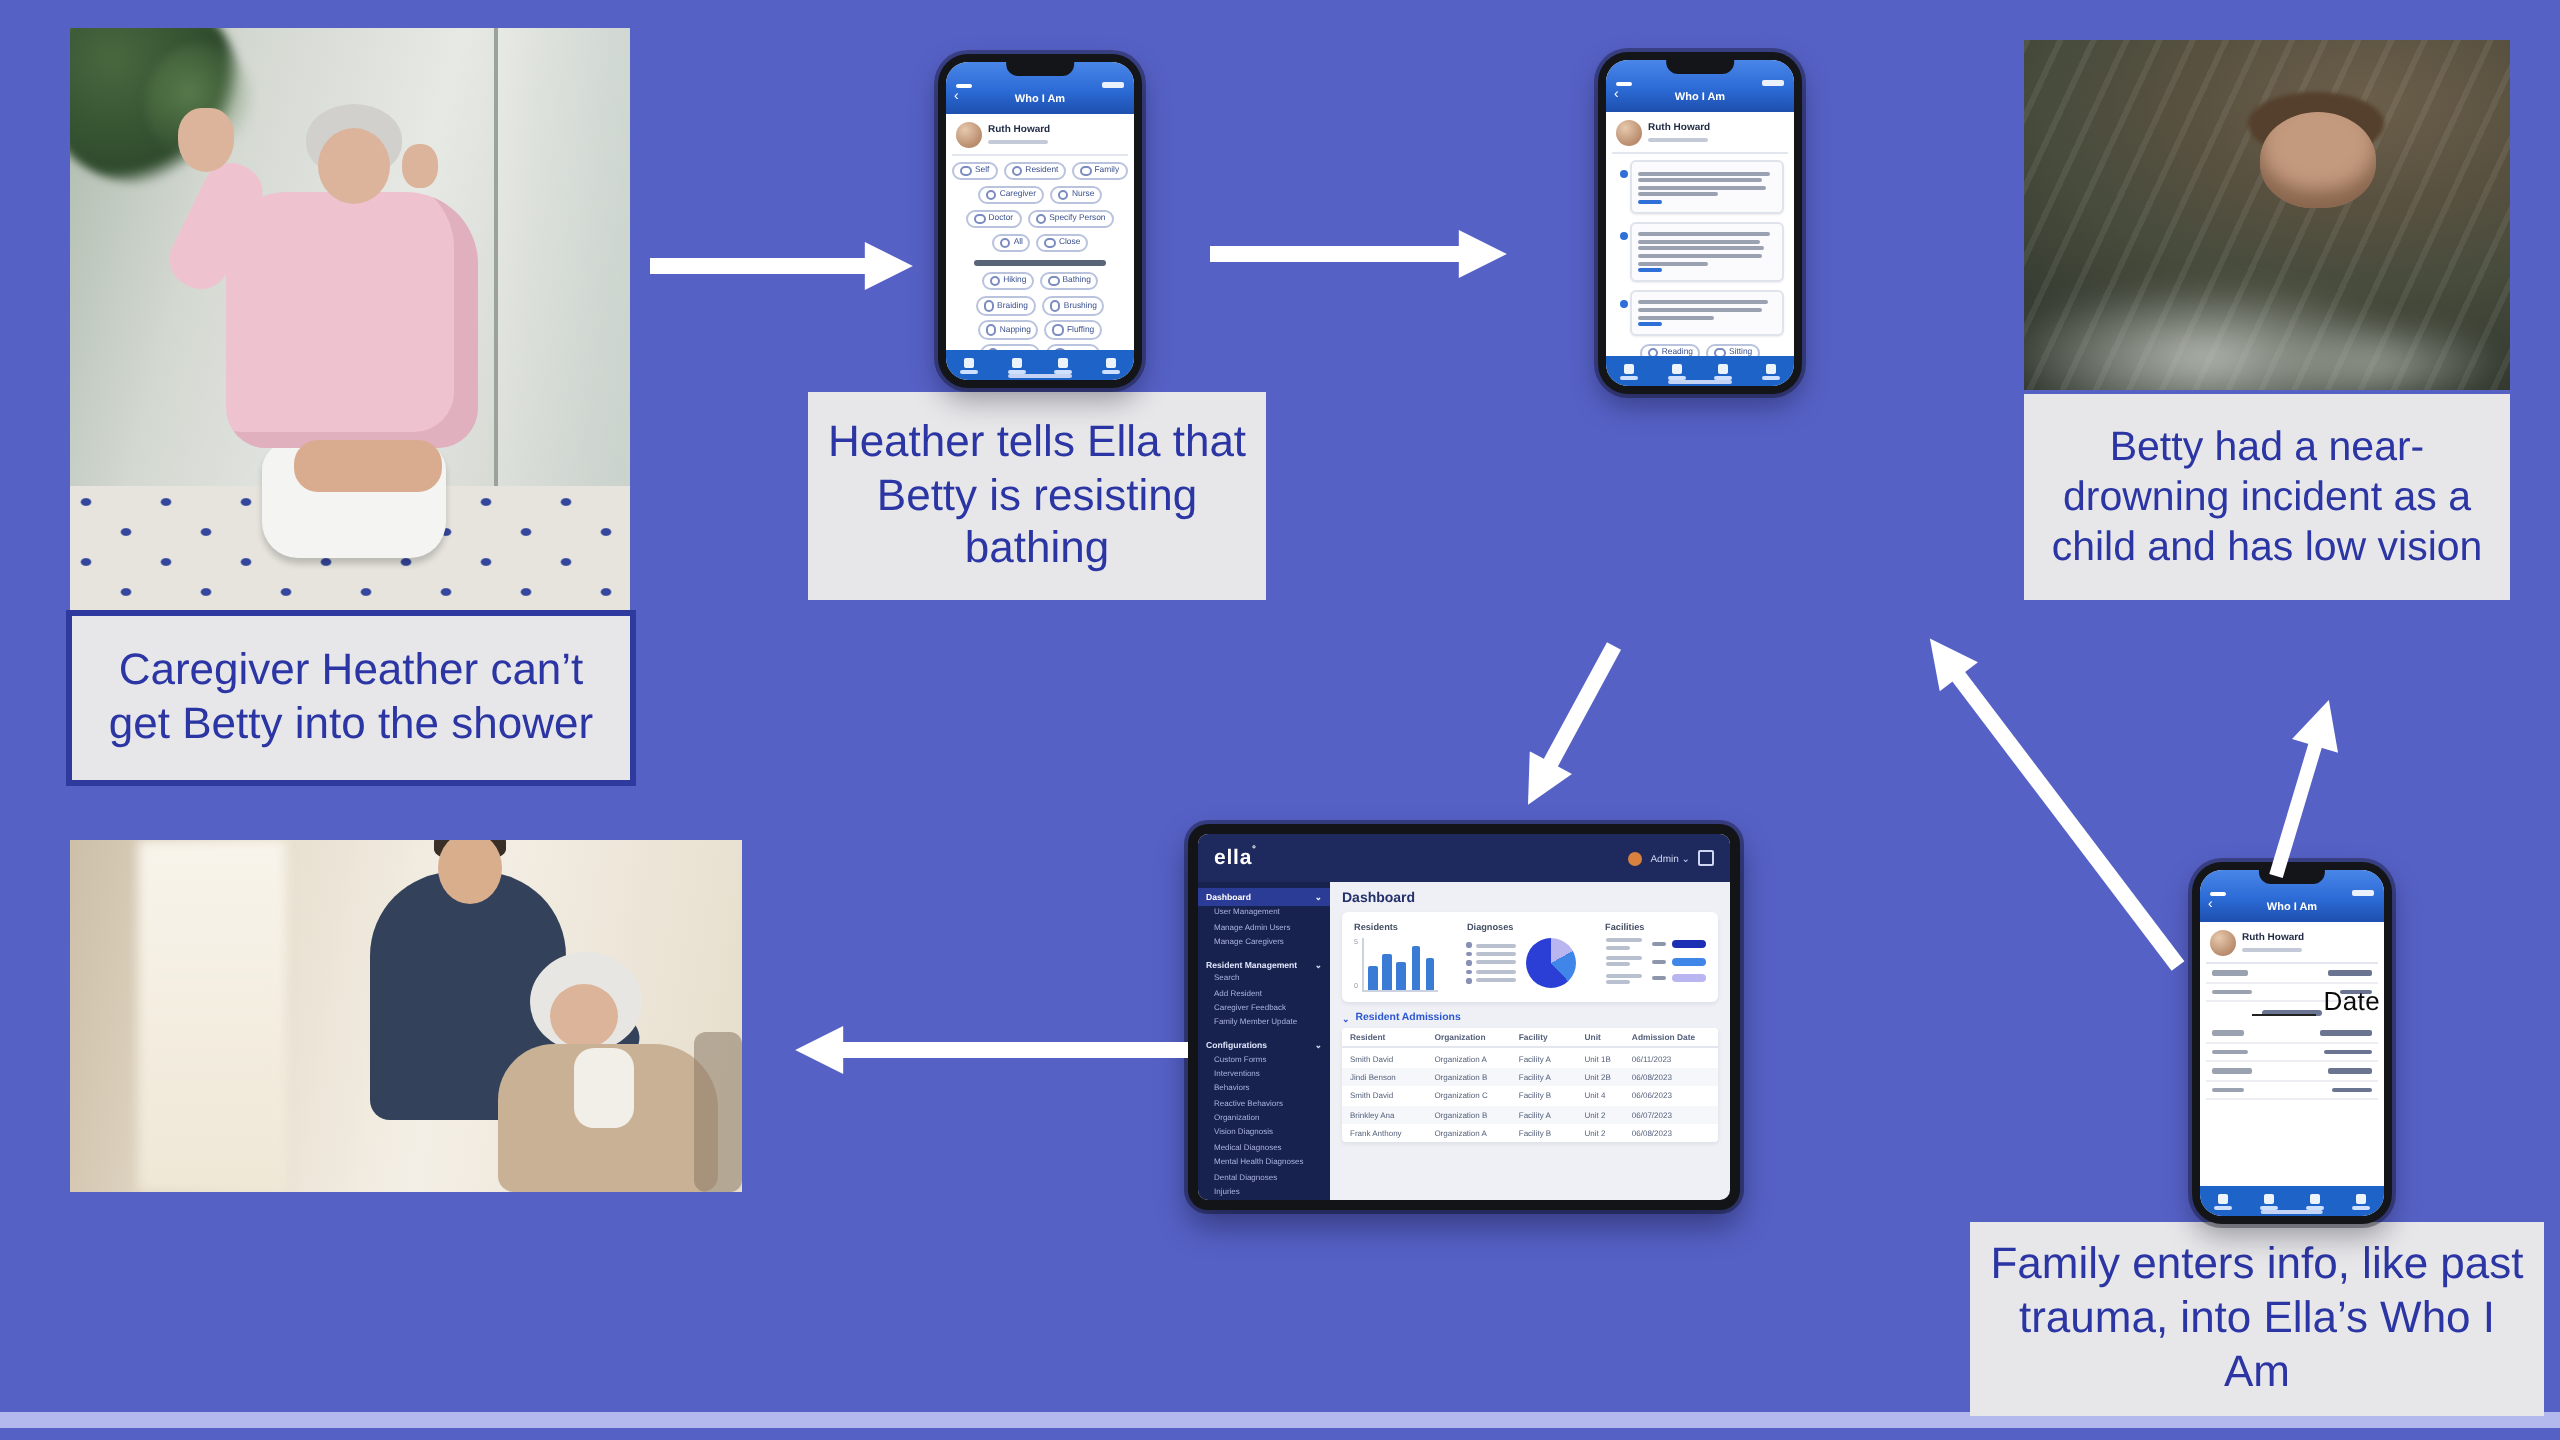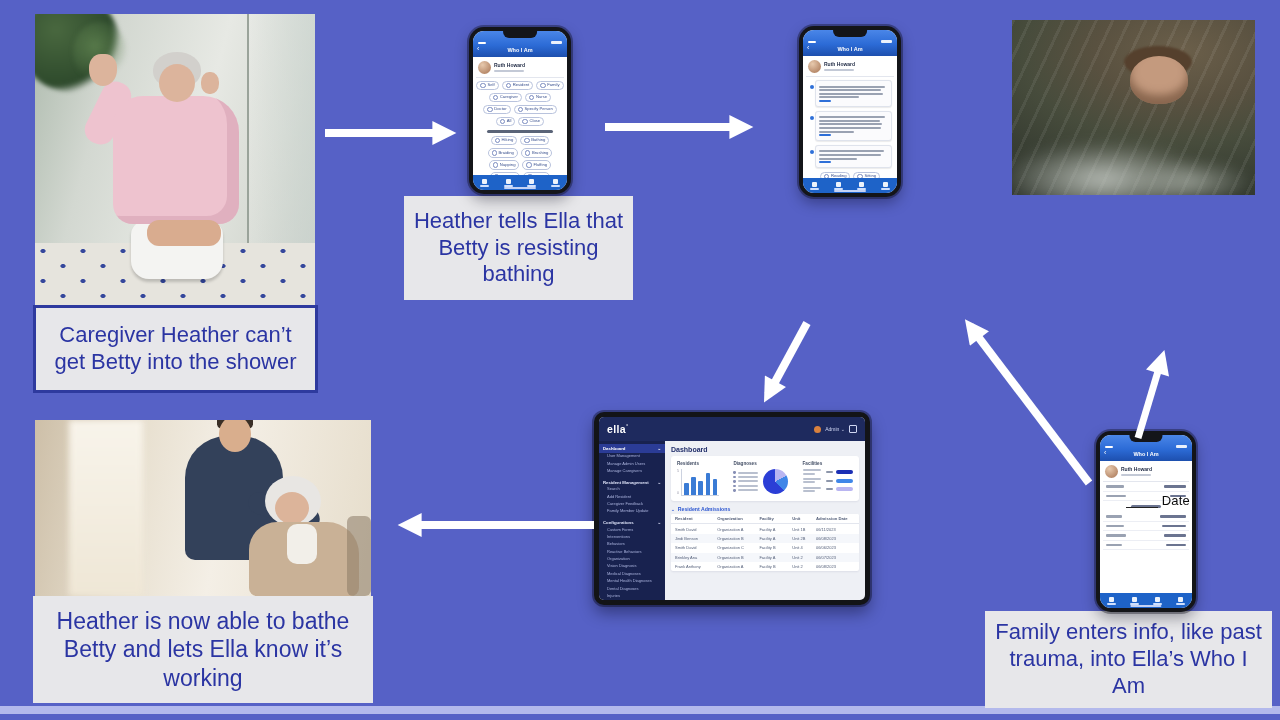--- a/index.html
+++ b/index.html
@@ -208,21 +208,21 @@
     <div class="ph3-arm"></div>
     <div class="ph3-w-hair"></div>
     <div class="ph3-w-face"></div>
     <div class="ph3-w-body"></div>
     <div class="ph3-w-collar"></div>
     <div class="ph3-chair"></div>
   </div>
 
   <div class="caption cap2">Heather tells Ella that Betty is resisting bathing</div>
   <div class="caption cap1">Caregiver Heather can’t get Betty into the shower</div>
-  <div class="caption cap5">Heather is now able to bathe Betty and lets Ella know it’s working</div>
+  <div class="caption cap4">Betty had a near-drowning incident as a child and has low vision</div>
   <div class="caption cap7">Family enters info, like past trauma, into Ella’s Who I Am</div>
 
   <div class="tablet">
     <div class="t-screen">
       <div class="t-header">
         <span class="t-logo"><span>ella</span><span class="deg">˚</span></span>
         <span class="t-right">
           <span class="t-avatar"></span>
           <span class="t-admin"><span>Admin</span> ⌄</span>
           <span class="t-menu"></span>

